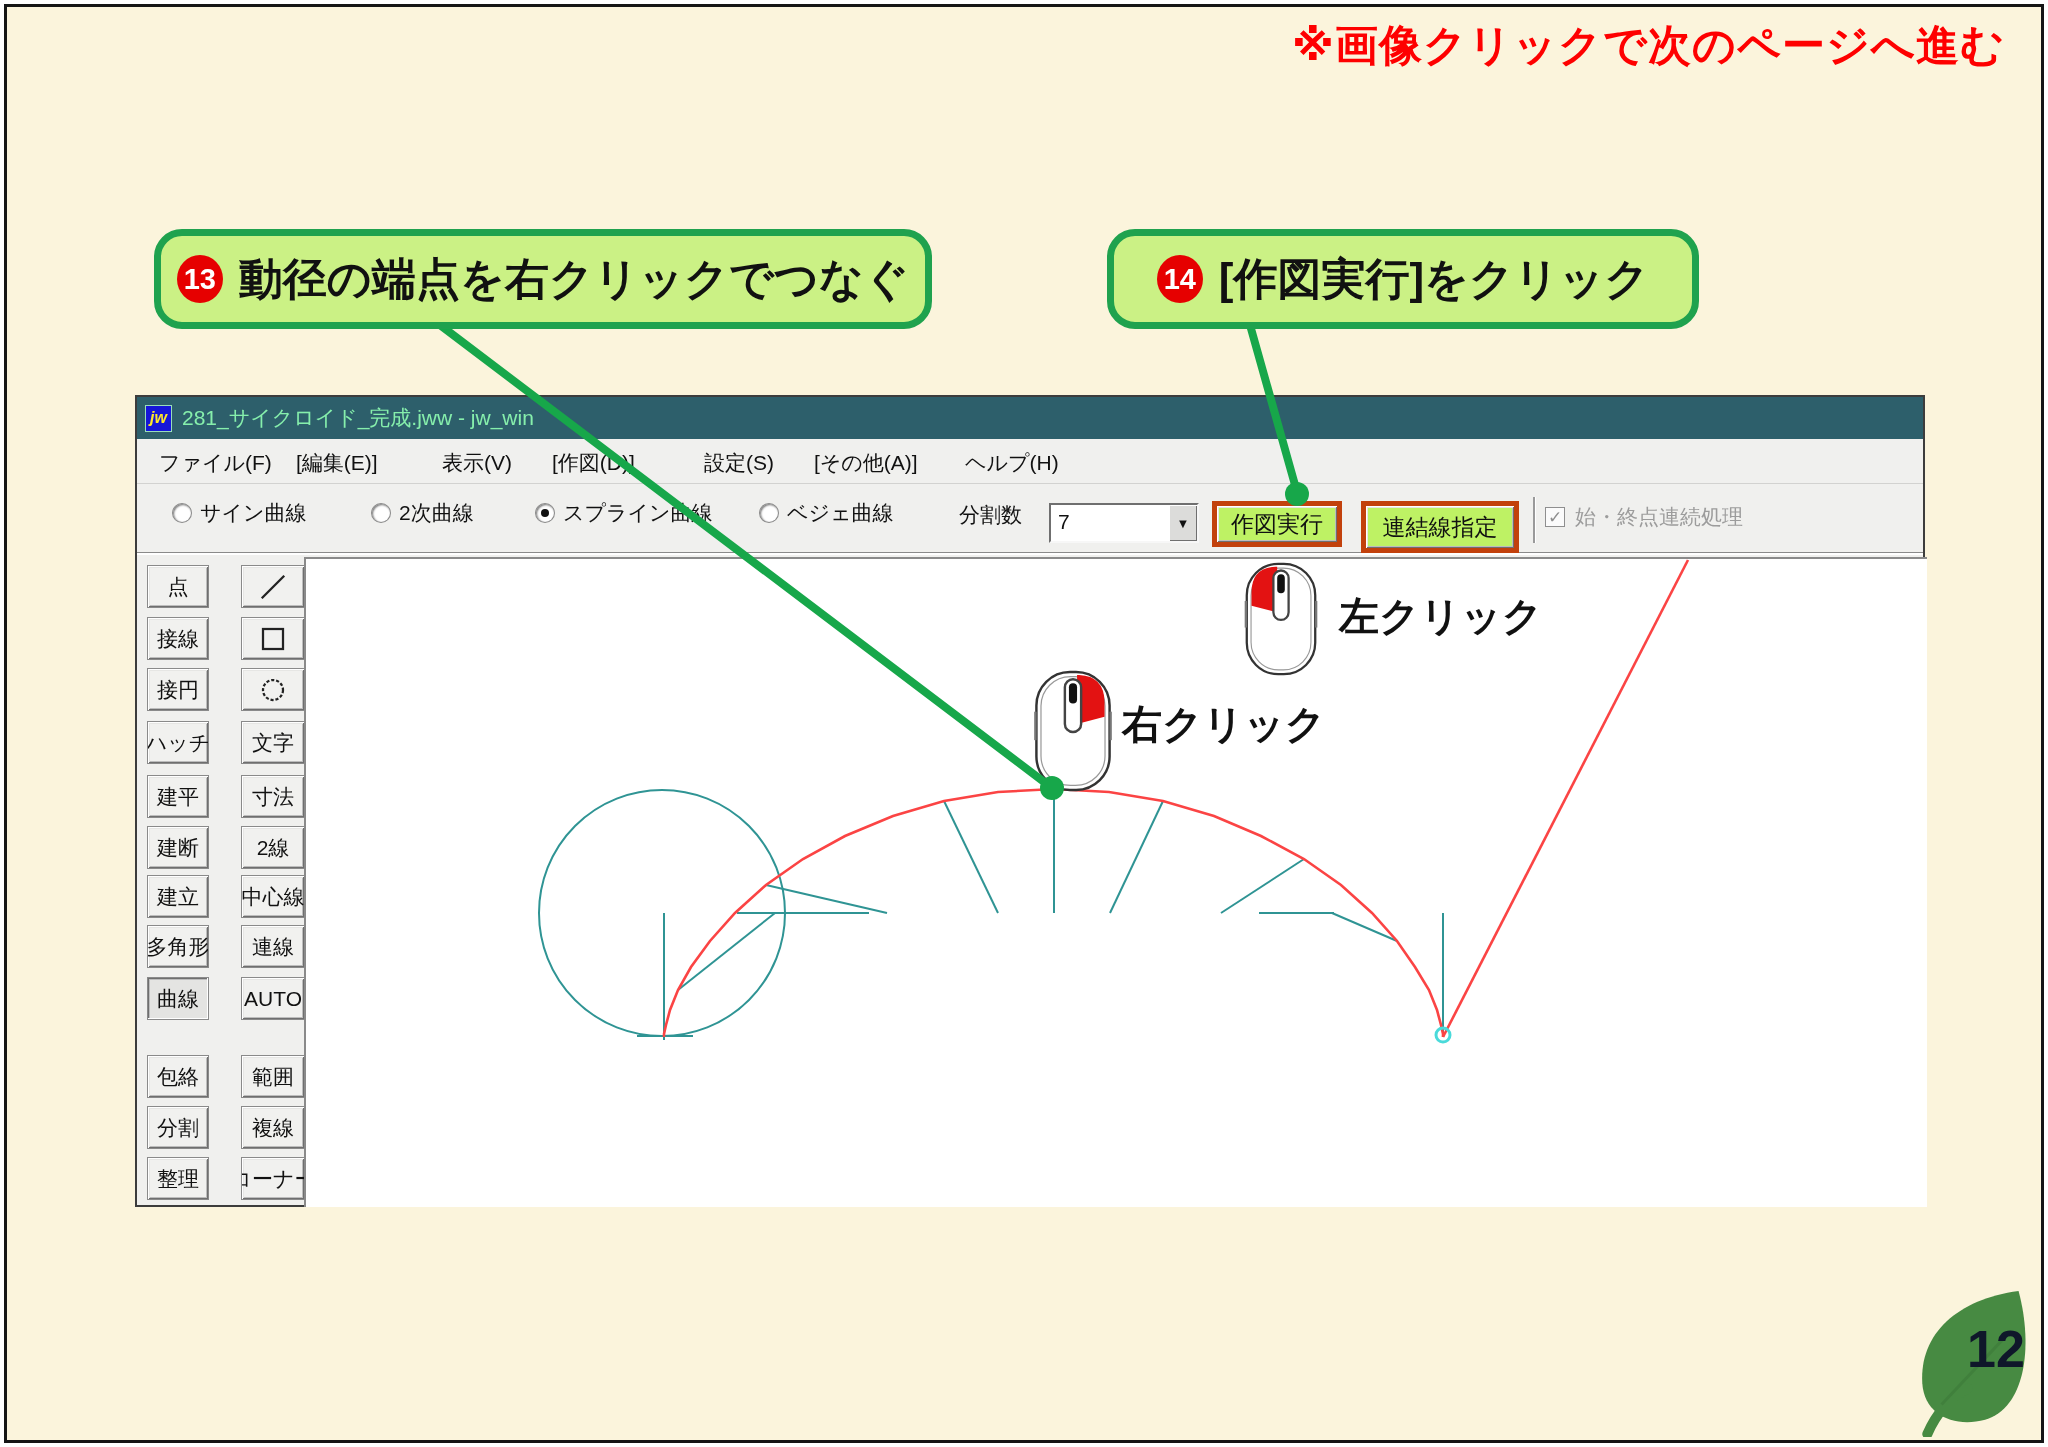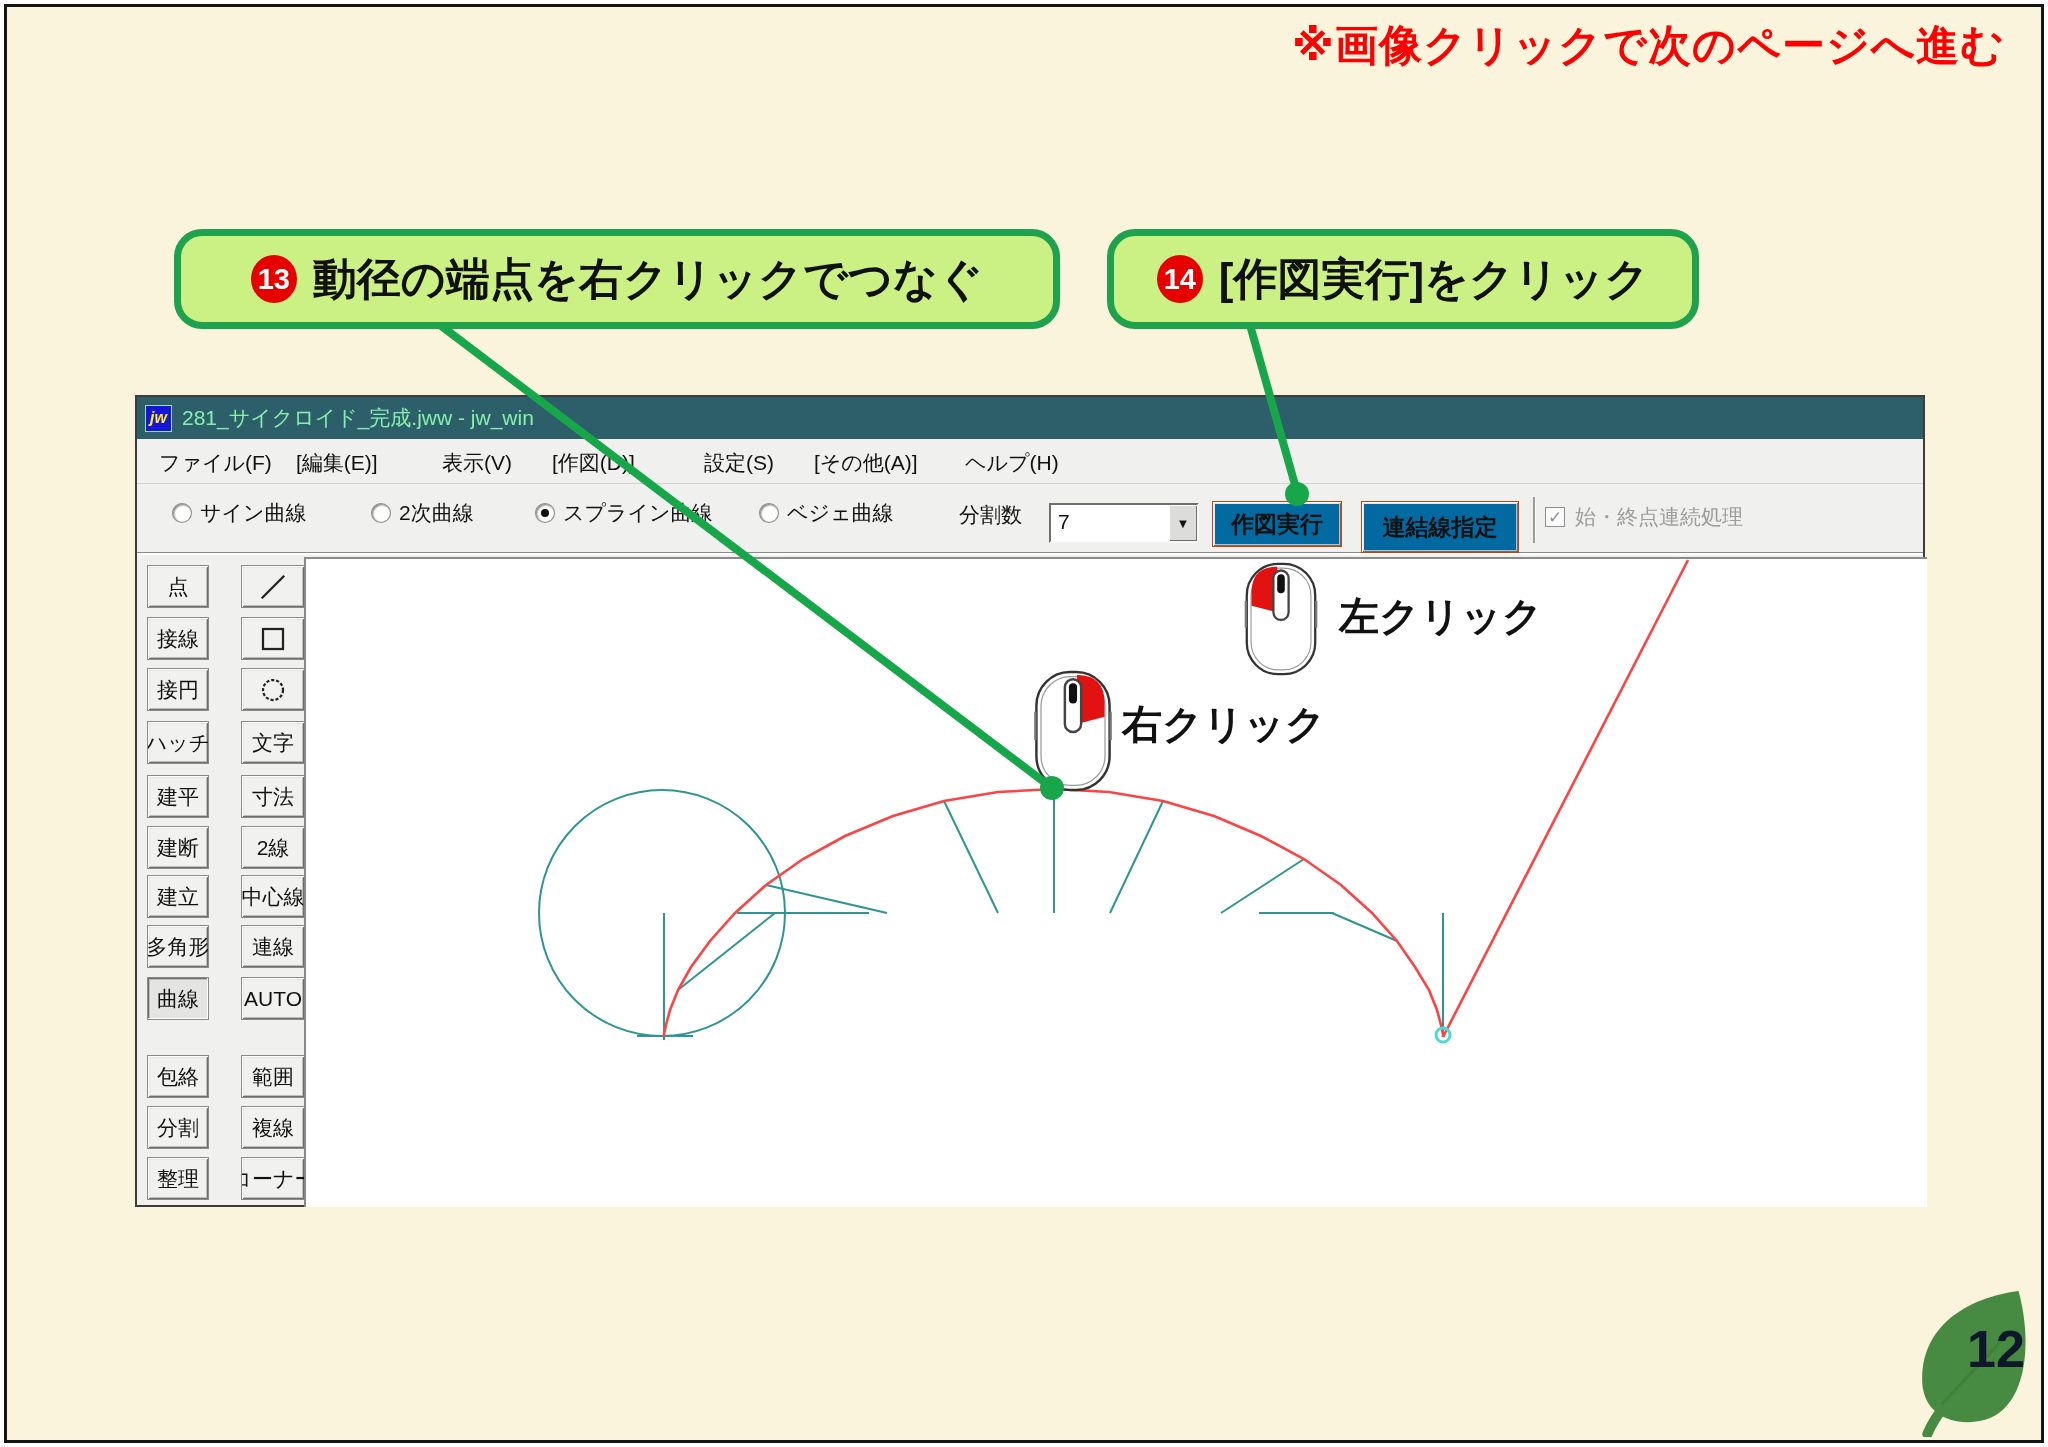--- a/index.html
+++ b/index.html
@@ -6,39 +6,39 @@
   html,body { width:2048px; height:1447px; background:#ffffff; font-family:"Liberation Sans","DejaVu Sans",sans-serif; }
   .slide { position:absolute; left:4px; top:4px; width:2040px; height:1439px; background:#fbf4dc; border:3px solid #151515; border-radius:0; overflow:hidden; }
 
   
   .top-note { position:absolute; top:10px; right:36px; font-size:43px; font-weight:bold; color:#fe0000; z-index:5; letter-spacing:1px; }
 
   
   .callout { position:absolute; top:222px; height:100px; background:#cbf185; border:7px solid #1fa24e; border-radius:28px; display:flex; align-items:center; justify-content:center; gap:16px; z-index:50; }
   .callout .badge { width:46px; height:48px; background:#e60000; border-radius:50%; color:#fff; font-size:29px; font-weight:bold; display:flex; align-items:center; justify-content:center; flex:0 0 auto; }
   .callout .ctext { font-size:44px; font-weight:bold; color:#111; white-space:nowrap; }
-  .callout1 { left:167px; width:886px; }
+  .callout1 { left:147px; width:778px; }
   .callout2 { left:1100px; width:592px; }
 
   
   .window { position:absolute; left:128px; top:388px; width:1790px; height:812px; background:#f0f0ee; border:2px solid #3c3c3c; z-index:10; }
   .titlebar { position:absolute; left:0; top:0; width:100%; height:42px; background:#2d5f6b; display:flex; align-items:center; padding-left:8px; gap:10px; }
   .jw-icon { width:27px; height:27px; background:#1616d8; border:1px solid #9db; color:#ffe928; font-style:italic; font-weight:bold; font-size:16px; display:flex; align-items:center; justify-content:center; }
   .title-text { color:#86efac; font-size:21px; }
   .menubar { position:absolute; left:0; top:42px; width:100%; height:45px; background:#f0f0ee; border-bottom:1px solid #d2d2d0; }
   .menu-item { position:absolute; top:10px; font-size:21px; color:#111; white-space:nowrap; }
   .toolbar { position:absolute; left:0; top:88px; width:100%; height:70px; background:#f0f0ee; box-shadow:inset 0 -2px 0 #ffffff, inset 0 -3px 0 #8a8a8a; }
   .radio { position:absolute; top:14px; display:flex; align-items:center; gap:9px; font-size:21px; color:#111; }
   .radio .rdot { width:18px; height:18px; border-radius:50%; background:#fff; box-shadow:inset 1px 1px 2px #777, 0 0 0 1px #8a8a8a; position:relative; }
   .radio .rdot.sel::after { content:""; position:absolute; left:5px; top:5px; width:8px; height:8px; background:#111; border-radius:50%; }
   .tool-label { position:absolute; top:16px; font-size:21px; color:#111; }
   .combo { position:absolute; top:18px; width:150px; height:40px; background:#fff; border:2px solid; border-color:#6f6f6f #f7f7f7 #f7f7f7 #6f6f6f; display:flex; }
   .combo .cval { flex:1; font-size:21px; padding:5px 0 0 7px; color:#111; }
   .combo .cbtn { width:28px; height:100%; background:#dcdcda; box-shadow:inset 1px 1px 0 #fff, inset -1px -1px 0 #6f6f6f; display:flex; align-items:center; justify-content:center; font-size:13px; color:#111; }
-  .btn3d { position:absolute; background:#0369a1; border:1px solid #c2410c; box-shadow:inset 1px 1px 0 #ffffff, inset -1px -1px 0 #6f6f6f, inset 2px 2px 0 #e6e6e4, inset -2px -2px 0 #bdbdbd; font-size:23px; font-weight:bold; color:#111; display:flex; align-items:center; justify-content:center; }
+  .btn3d { position:absolute; background:#bef264; border:5px solid #c2410c; box-shadow:inset 1px 1px 0 #ffffff, inset -1px -1px 0 #6f6f6f, inset 2px 2px 0 #e6e6e4, inset -2px -2px 0 #bdbdbd; font-size:23px; font-weight:normal; color:#111; display:flex; align-items:center; justify-content:center; }
   .tb-sep { position:absolute; top:12px; width:2px; height:46px; background:#9a9a9a; box-shadow:1px 0 0 #fff; }
   .chk { position:absolute; top:18px; display:flex; align-items:center; gap:10px; }
   .chk .box { width:20px; height:20px; background:#fbfbfb; border:1px solid #8f8f8f; color:#8f8f8f; font-size:17px; font-weight:bold; display:flex; align-items:center; justify-content:center; }
   .chk .clabel { font-size:21px; color:#9c9c9c; }
 
   
   .side-btn { position:absolute; height:43px; background:#f1f1ef; border:1px solid #8a8a8a; box-shadow:inset 1px 1px 0 #ffffff, inset -1px -1px 0 #6f6f6f, inset 2px 2px 0 #e6e6e4, inset -2px -2px 0 #bdbdbd; font-size:21px; color:#111; display:flex; align-items:center; justify-content:center; white-space:nowrap; overflow:hidden; }
   .side-btn.pressed { background:#e4e4e2; box-shadow:inset -1px -1px 0 #ffffff, inset 1px 1px 0 #6f6f6f, inset 2px 2px 0 #bdbdbd; }
   .side-btn svg { display:block; }
   .col1 { left:10px; width:62px; }

